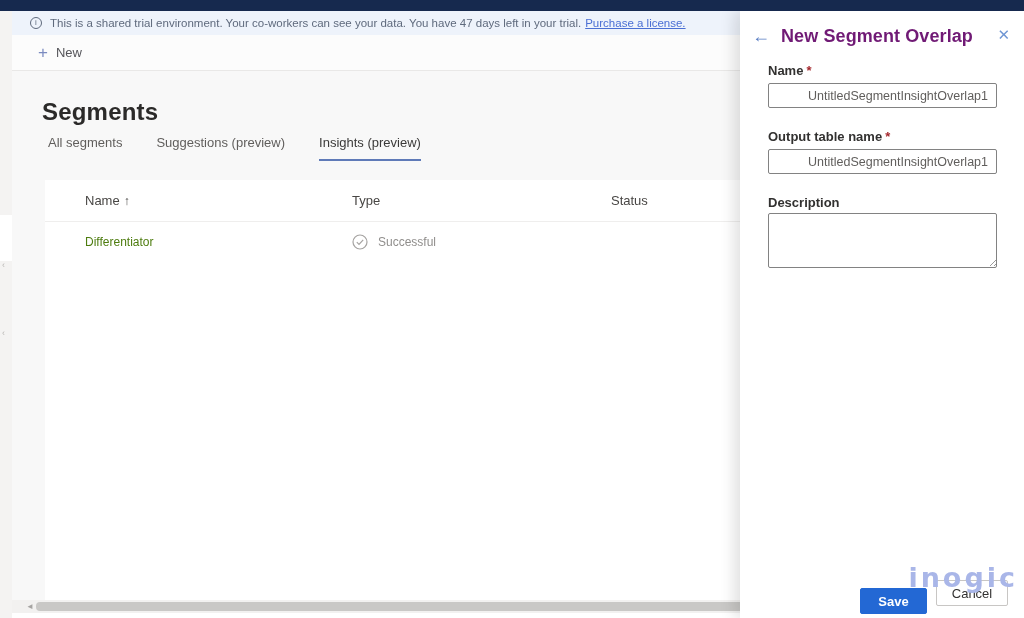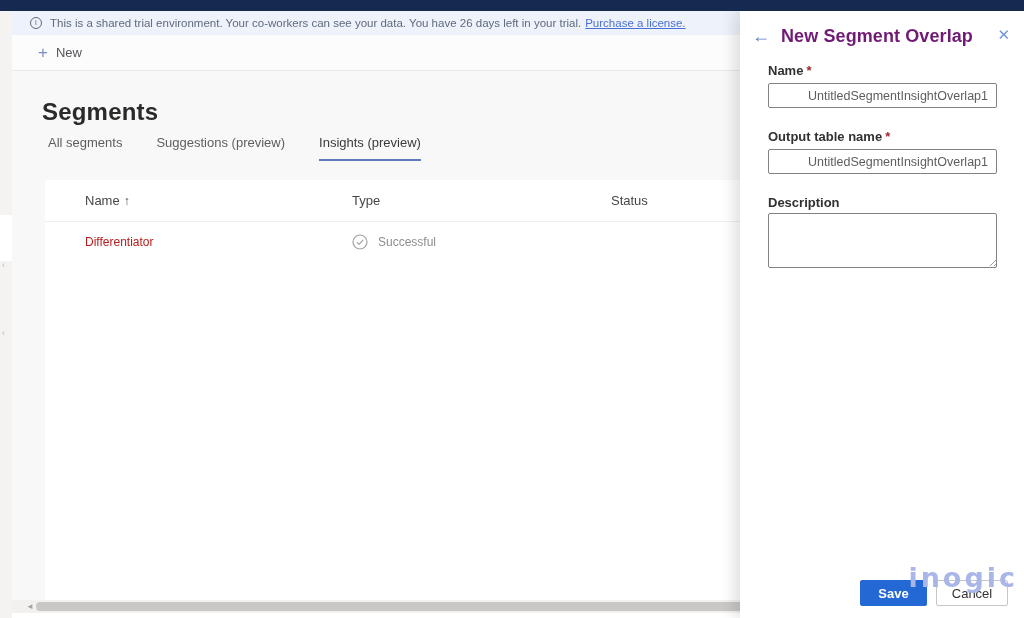--- a/index.html
+++ b/index.html
@@ -36,21 +36,21 @@
   .tab { font-size:13px; color:#605e5c; padding-bottom:9px; cursor:pointer; }
   .tab.active { color:#3b3a39; border-bottom:2.5px solid #5f7ab8; }
 
   .card { position:absolute; left:33px; top:109px; width:710px; height:420px; background:#ffffff; }
   .thead, .trow { display:grid; grid-template-columns:233px 225px 1fr; align-items:center; padding-left:40px;gap:34px; }
   .thead { height:42px; border-bottom:1px solid #efeeed; }
   .th { font-size:13px; color:#484644; }
   .sort-ic { color:#484644; font-size:12px; margin-left:4px; }
   .trow { height:40px; cursor:pointer; }
   .cell-name { font-size:13px; color:#605e5c; }
-  .cell-type { font-size:12px; color:#b91c1c; }
+  .cell-type { font-size:12px; color:#4d7c0f; }
   .cell-status { display:flex; align-items:center; gap:10px; }
   .status-text { font-size:12px; color:#908e8c; }
   .check-ic { width:16px; height:16px; flex:0 0 auto; }
 
   
   .hscroll { position:absolute; left:12px; top:600px; width:743px; height:13px; background:#f2f1f0; z-index:2; }
   .hscroll .arrow { position:absolute; left:14px; top:2px; color:#a6a4a2; font-size:8px; line-height:9px; }
   .hscroll .thumb { position:absolute; left:24px; top:2px; width:715px; height:9px; background:#c9c8c6; border-radius:4px; cursor:grab; }
 
   
@@ -64,41 +64,41 @@
   .req { color:#a4262c; margin-left:3px; font-weight:700; }
   .tb { position:absolute; left:28px; width:229px; height:25px; border:1px solid #828282; border-radius:2px; background:#fff; font-family:"Liberation Sans",sans-serif; font-size:12.5px; color:#605e5c; padding:0 8px; outline:none;text-align:right; }
   .lbl-name { top:52px;text-align:right; } .in-name { top:72px; }
   .lbl-out  { top:118px; } .in-out  { top:138px; }
   .lbl-desc { top:184px; } 
   .ta-desc { position:absolute; left:28px; top:202px; width:229px; height:55px; border:1px solid #828282; border-radius:2px; background:#fff; resize:none; outline:none; font-family:"Liberation Sans",sans-serif; font-size:12.5px; color:#605e5c; padding:4px 8px; }
   .grip-ic { position:absolute; left:247px; top:246px; width:9px; height:9px; pointer-events:none;
     background:repeating-linear-gradient(135deg, transparent 0 2px, #9a9a9a 2px 3px); clip-path:polygon(100% 0, 100% 100%, 0 100%); }
 
   .btn { position:absolute; top:569px; height:26px; font-family:"Liberation Sans",sans-serif; font-size:13px; border-radius:2px; cursor:pointer; }
-  .btn-save { left:120px; width:67px; background:#2368d4; color:#ffffff; font-weight:700; border:1px solid #2368d4; }
+  .btn-save { left:120px; width:67px; background:#2368d4; color:#ffffff; font-weight:700; border:1px solid #2368d4;margin-top:8px; }
   .btn-cancel { left:196px; width:72px; background:#ffffff; color:#323130; border:1px solid #c8c6c4; }
 
   .watermark { position:absolute; right:6px; top:551px; font-size:27px; font-weight:700; color:#a9b6e8; letter-spacing:3px; z-index:35; pointer-events:none; font-family:"DejaVu Sans", sans-serif; }
 </style>
 </head>
 <body>
 
 <div class="stage">
 
   <div class="topbar"></div>
 
   <div class="rail">
     <div class="active-chunk"></div>
     <span class="chev chev1">‹</span>
     <span class="chev chev2">‹</span>
   </div>
 
   <div class="banner">
     <span class="info-ic">i</span>
-    <span class="banner-text">This is a shared trial environment. Your co-workers can see your data. You have 26 days left in your trial.</span>
+    <span class="banner-text">This is a shared trial environment. Your co-workers can see your data. You have 47 days left in your trial.</span>
     <span class="banner-link">Purchase a license.</span>
   </div>
 
   <div class="toolbar">
     <div class="new-btn">
       <span class="plus-ic">+</span>
       <span class="new-label">New</span>
     </div>
   </div>
 

